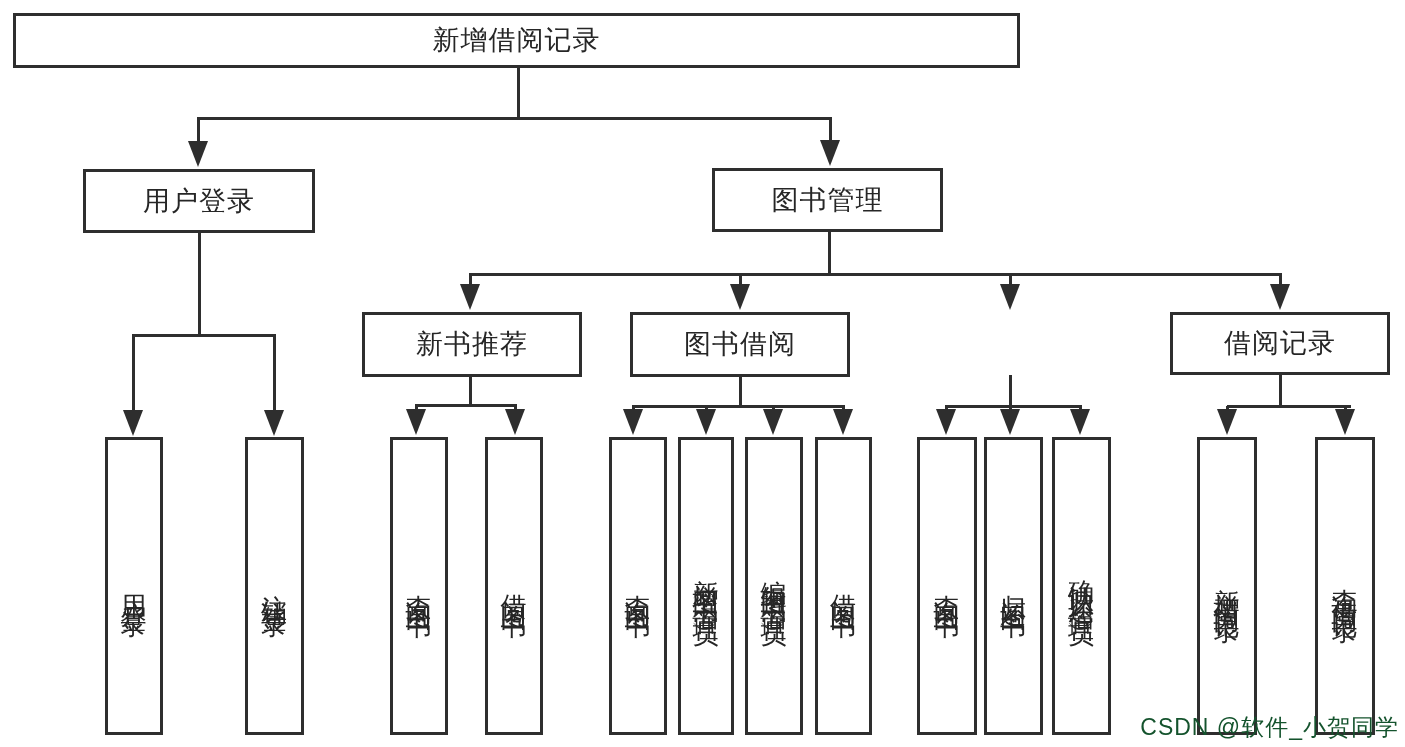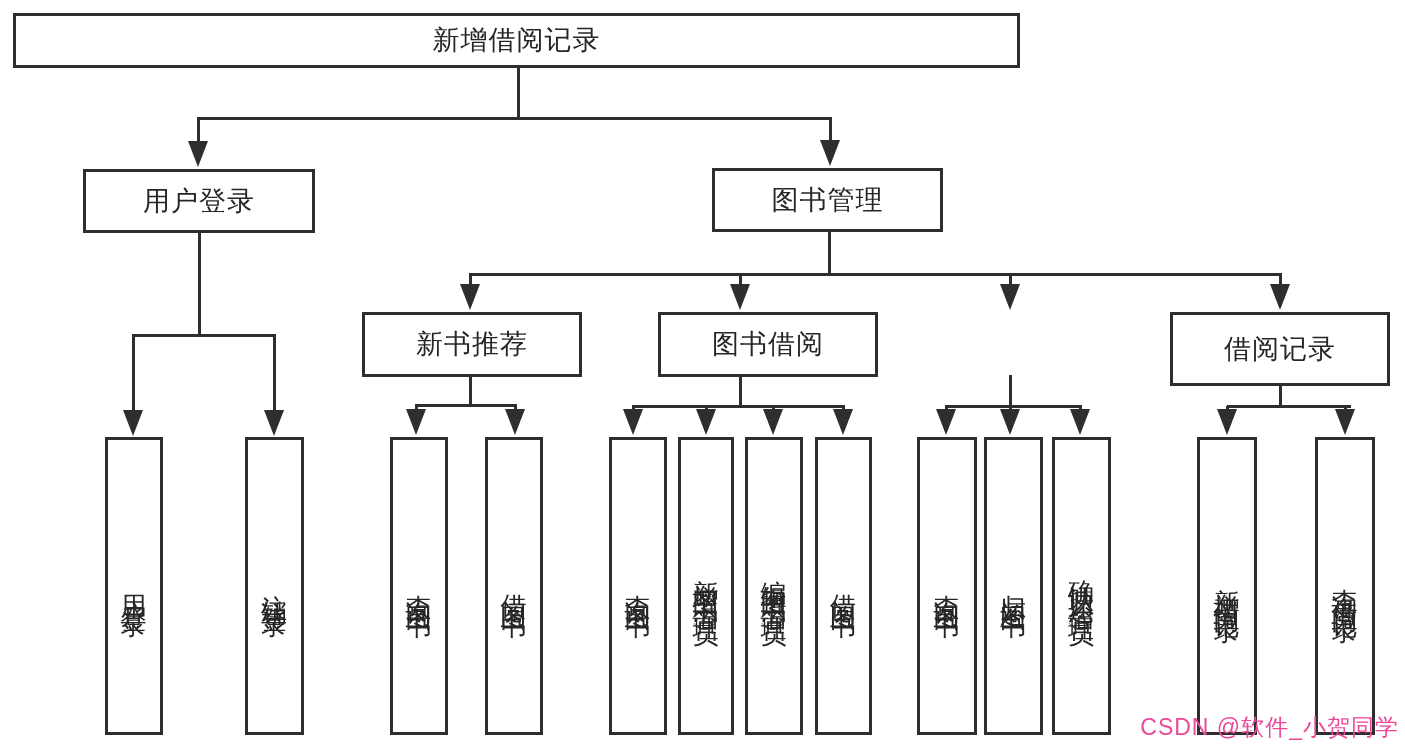--- a/index.html
+++ b/index.html
@@ -57,21 +57,21 @@
     letter-spacing: 1px;
     color: #adb0b4;
     z-index: 10;
     white-space: nowrap;
   }
 </style>
 </head>
 <body>
 
 <div id="stage" style="--line: #2e2e2e; --text: #262626; background: rgb(255, 255, 255);">
-  <div class="watermark" style="color: #ec4899;">CSDN @软件_小贺同学</div>
+  <div class="watermark" style="color: #14532d;">CSDN @软件_小贺同学</div>
 <div class="line" style="left: 517px; top: 68px; width: 3px; height: 52px;"></div>
     <div class="line" style="left: 197px; top: 117px; width: 635px; height: 3px;"></div>
     <div class="line" style="left: 198px; top: 233px; width: 3px; height: 104px;"></div>
     <div class="line" style="left: 132px; top: 334px; width: 144px; height: 3px;"></div>
     <div class="line" style="left: 828px; top: 232px; width: 3px; height: 44px;"></div>
     <div class="line" style="left: 469px; top: 273px; width: 813px; height: 3px;"></div>
     <div class="line" style="left: 469px; top: 377px; width: 3px; height: 30px;"></div>
     <div class="line" style="left: 415px; top: 404px; width: 102px; height: 3px;"></div>
     <div class="line" style="left: 739px; top: 377px; width: 3px; height: 31px;"></div>
     <div class="line" style="left: 632px; top: 405px; width: 213px; height: 3px;"></div>
@@ -122,24 +122,24 @@
     </div>
     <div class="node horizontal" style="left: 83px; top: 169px; width: 232px; height: 64px;">
       <span class="label">用户登录</span>
     </div>
     <div class="node horizontal" style="left: 362px; top: 312px; width: 220px; height: 65px;">
       <span class="label">新书推荐</span>
     </div>
     <div class="node horizontal" style="left: 712px; top: 168px; width: 231px; height: 64px;">
       <span class="label">图书管理</span>
     </div>
-    <div class="node horizontal" style="left: 630px; top: 312px; width: 220px; height: 65px; margin-left: 28px;">
+    <div class="node horizontal" style="left: 630px; top: 312px; width: 220px; height: 65px;">
       <span class="label">图书借阅</span>
     </div>
-    <div class="node horizontal" style="left: 1170px; top: 312px; width: 220px; height: 74px;">
+    <div class="node horizontal" style="left: 1170px; top: 312px; width: 220px; height: 63px;">
       <span class="label">借阅记录</span>
     </div>
     <div class="node vertical" style="left: 105px; top: 437px; width: 58px; height: 298px;">
       <span class="label">用户登录</span>
     </div>
     <div class="node vertical" style="left: 245px; top: 437px; width: 59px; height: 298px;">
       <span class="label">注销登录</span>
     </div>
     <div class="node vertical" style="left: 390px; top: 437px; width: 58px; height: 298px;">
       <span class="label">查询图书</span>

